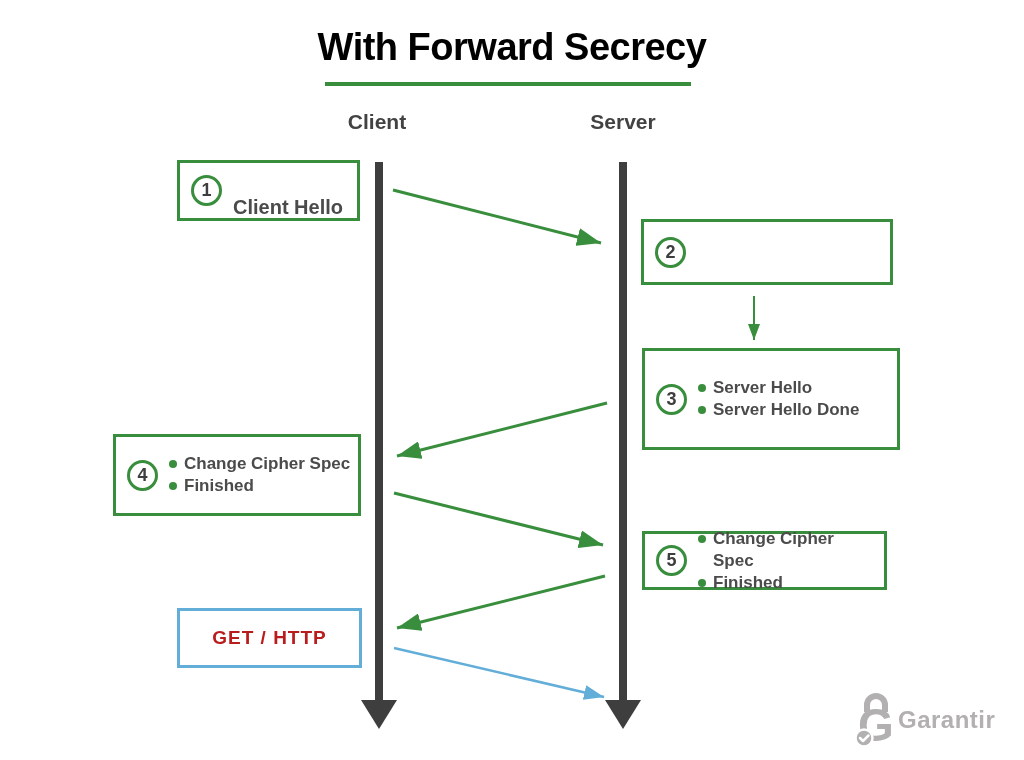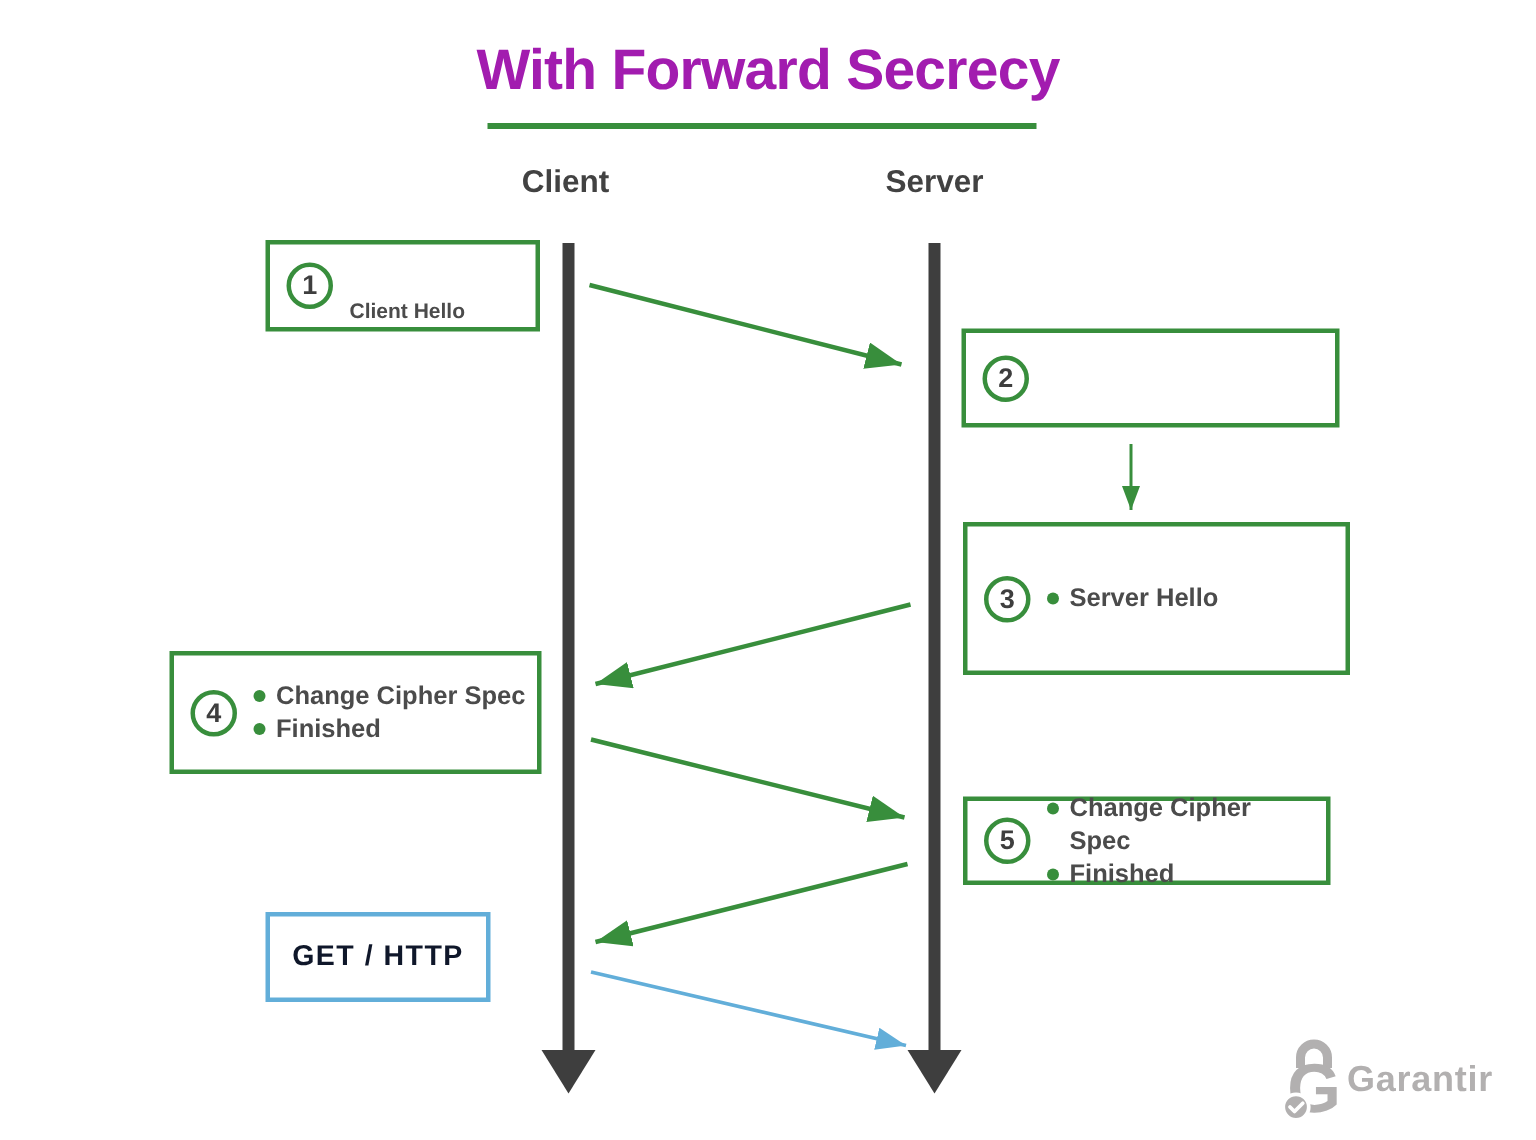--- a/index.html
+++ b/index.html
@@ -3,21 +3,21 @@
 <meta charset="utf-8">
 <style>
   html,body { margin:0; padding:0; background:#ffffff; }
   .canvas {
     position:relative; width:1024px; height:760px; background:#ffffff;
     font-family:"Liberation Sans", sans-serif; overflow:hidden;
   }
   
   .title {
     position:absolute; top:26px; left:0; width:100%; text-align:center;
-    font-size:38px; font-weight:bold; color:#a21caf; letter-spacing:-0.5px;
+    font-size:38px; font-weight:bold; color:#000000; letter-spacing:-0.5px;
   }
   .title-underline {
     position:absolute; left:325px; top:82px; width:366px; height:4px; background:#388e3c;
   }
   
   .actor {
     position:absolute; top:110px; transform:translateX(-50%);
     font-size:21px; font-weight:bold; color:#424242;
   }
   .actor.client { left:377px; }
@@ -46,33 +46,33 @@
     box-sizing:border-box; display:flex; align-items:center; justify-content:center;
     font-size:18px; font-weight:bold; color:#3e3e3e;
   }
   .items { display:flex; flex-direction:column; }
   .item {
     display:flex; align-items:flex-start;
     font-size:17px; font-weight:bold; color:#4b4b4b; line-height:22px;
   }
   .bullet { flex:none; width:8px; height:8px; border-radius:50%; background:#388e3c; margin:7px 7px 0 0; }
   .box1 { left:177px; top:160px; width:183px; height:61px; }
-  .box1 .item { font-size:14px;margin-top:32px; }
+  .box1 .item { font-size:20px;margin-top:32px; }
   .box2 { left:641px; top:219px; width:252px; height:66px; }
   .box2 .item-text { max-width:168px; }
   .box3 { left:642px; top:348px; width:258px; height:102px; }
   .box3 .item-text { max-width:182px; }
   .box4 { left:113px; top:434px; width:248px; height:82px; }
   .box5 { left:642px; top:531px; width:245px; height:59px; }
   
   .get-box {
-    position:absolute; left:177px; top:608px; width:150px; height:60px;
+    position:absolute; left:177px; top:608px; width:185px; height:60px;
     border:3px solid #62aed9; box-sizing:border-box;
     display:flex; align-items:center; justify-content:center;
-    font-size:19px; font-weight:bold; letter-spacing:1px; color:#0f172a;
+    font-size:19px; font-weight:bold; letter-spacing:1px; color:#b91c1c;
   }
   
   .logo-icon { position:absolute; left:854px; top:690px; }
   .logo-text {
     position:absolute; left:898px; top:706px;
     font-size:24px; font-weight:bold; color:#b2b0b0; letter-spacing:0.5px;
   }
 </style>
 </head>
 <body>
@@ -120,20 +120,24 @@
     <div class="step-circle">2</div>
   </div>
 
   <div class="step-box box3">
     <div class="step-circle">3</div>
     <div class="items">
       <div class="item">
         <span class="bullet"></span>
         <span class="item-text">Server Hello</span>
       </div>
+      <div class="item">
+        <span class="bullet"></span>
+        <span class="item-text">Server Hello Done</span>
+      </div>
     </div>
   </div>
 
   <div class="step-box box4">
     <div class="step-circle">4</div>
     <div class="items">
       <div class="item">
         <span class="bullet"></span>
         <span class="item-text">Change Cipher Spec</span>
       </div>

